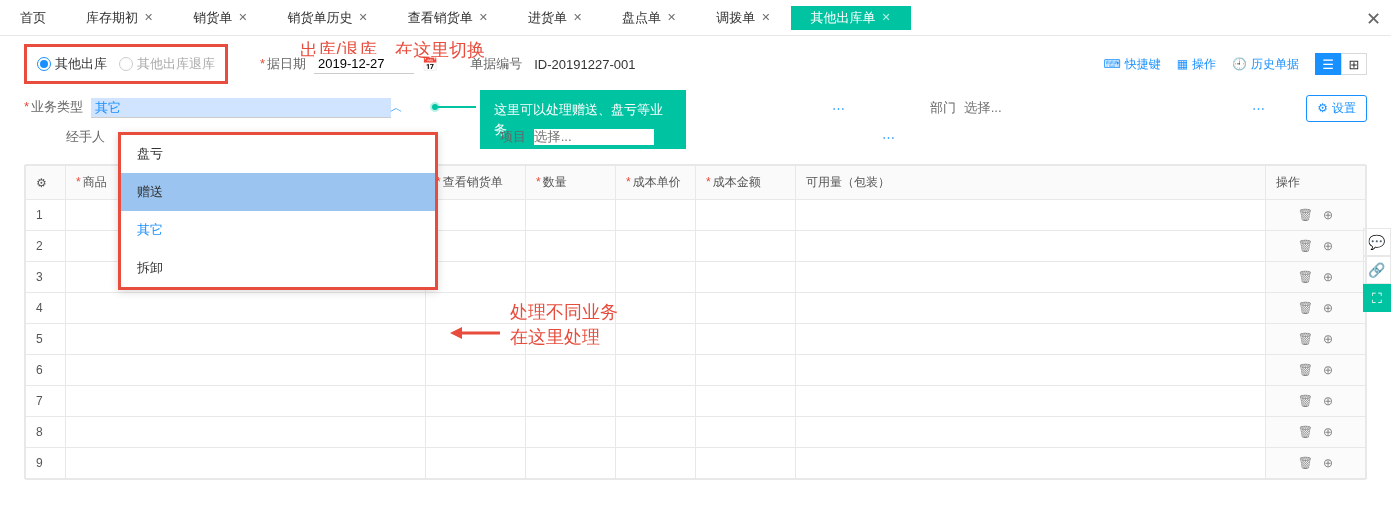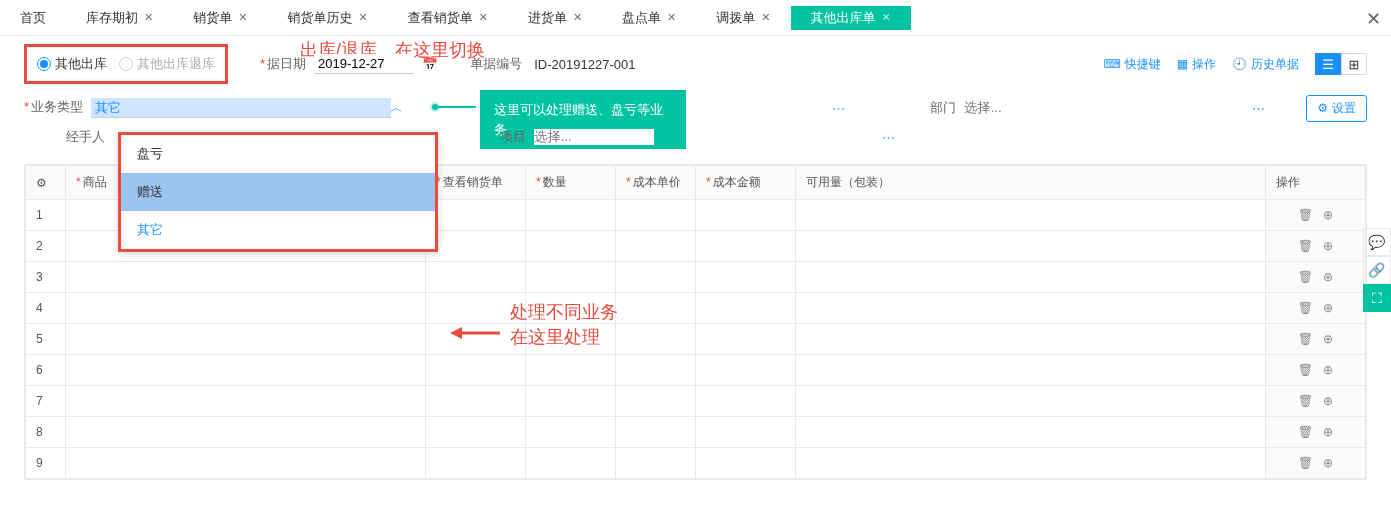--- a/index.html
+++ b/index.html
@@ -170,20 +170,21 @@
     <span class="label-field">项目</span>
     <input class="select-ph" placeholder="选择..." style="">
     <span class="more-dots" style="margin-left:220px">⋯</span>
   </div>
 </div>
 
 <div class="dropdown">
   <div class="dd-item">盘亏</div>
   <div class="dd-item selected">赠送</div>
   <div class="dd-item current">其它</div>
+  <div class="dd-item">拆卸</div>
 </div>
 
 <div class="arrow-ann">
   <svg class="arrow-svg" width="50" height="20">
       <line x1="50" y1="10" x2="6" y2="10" stroke="#e74c3c" stroke-width="3"></line>
       <polygon points="0,10 12,4 12,16" fill="#e74c3c"></polygon>
     </svg>
   <div class="arrow-text">
       <div>处理不同业务</div>
       <div>在这里处理</div>

